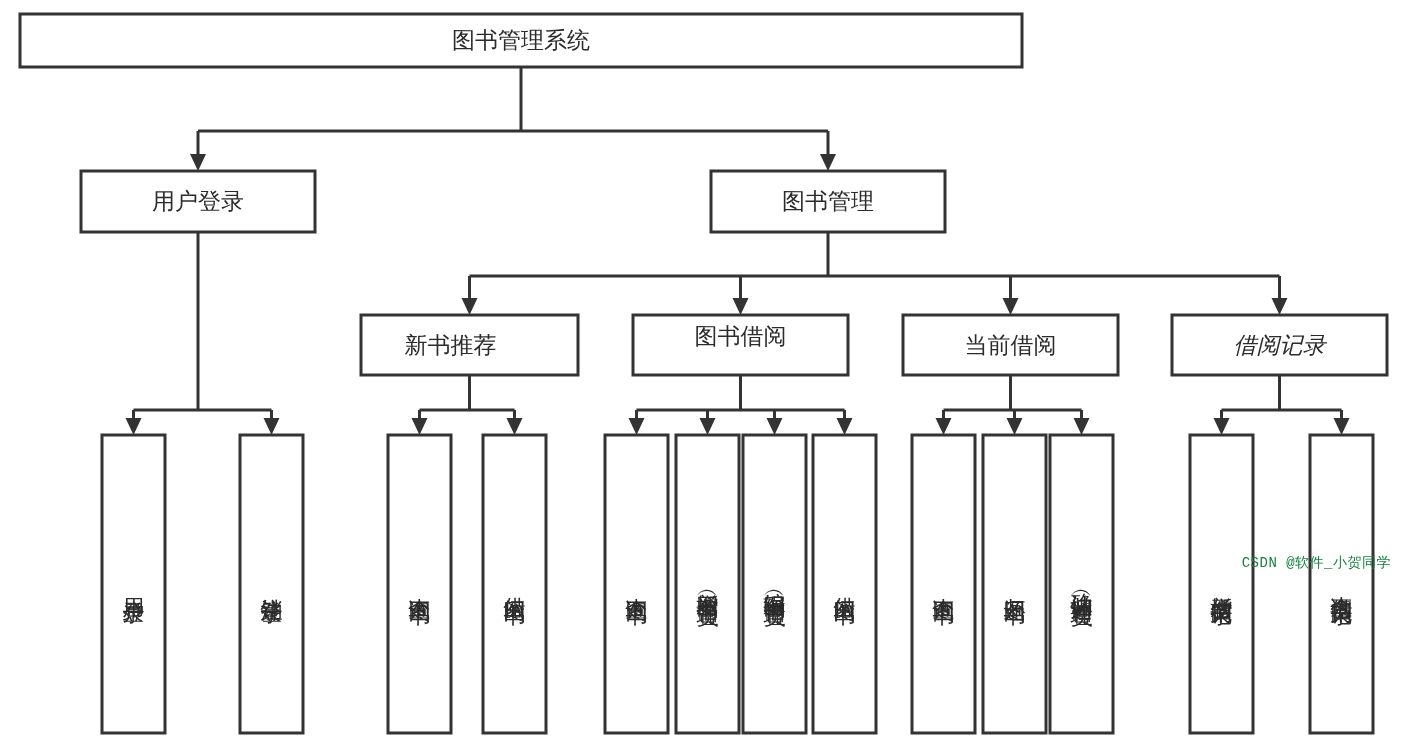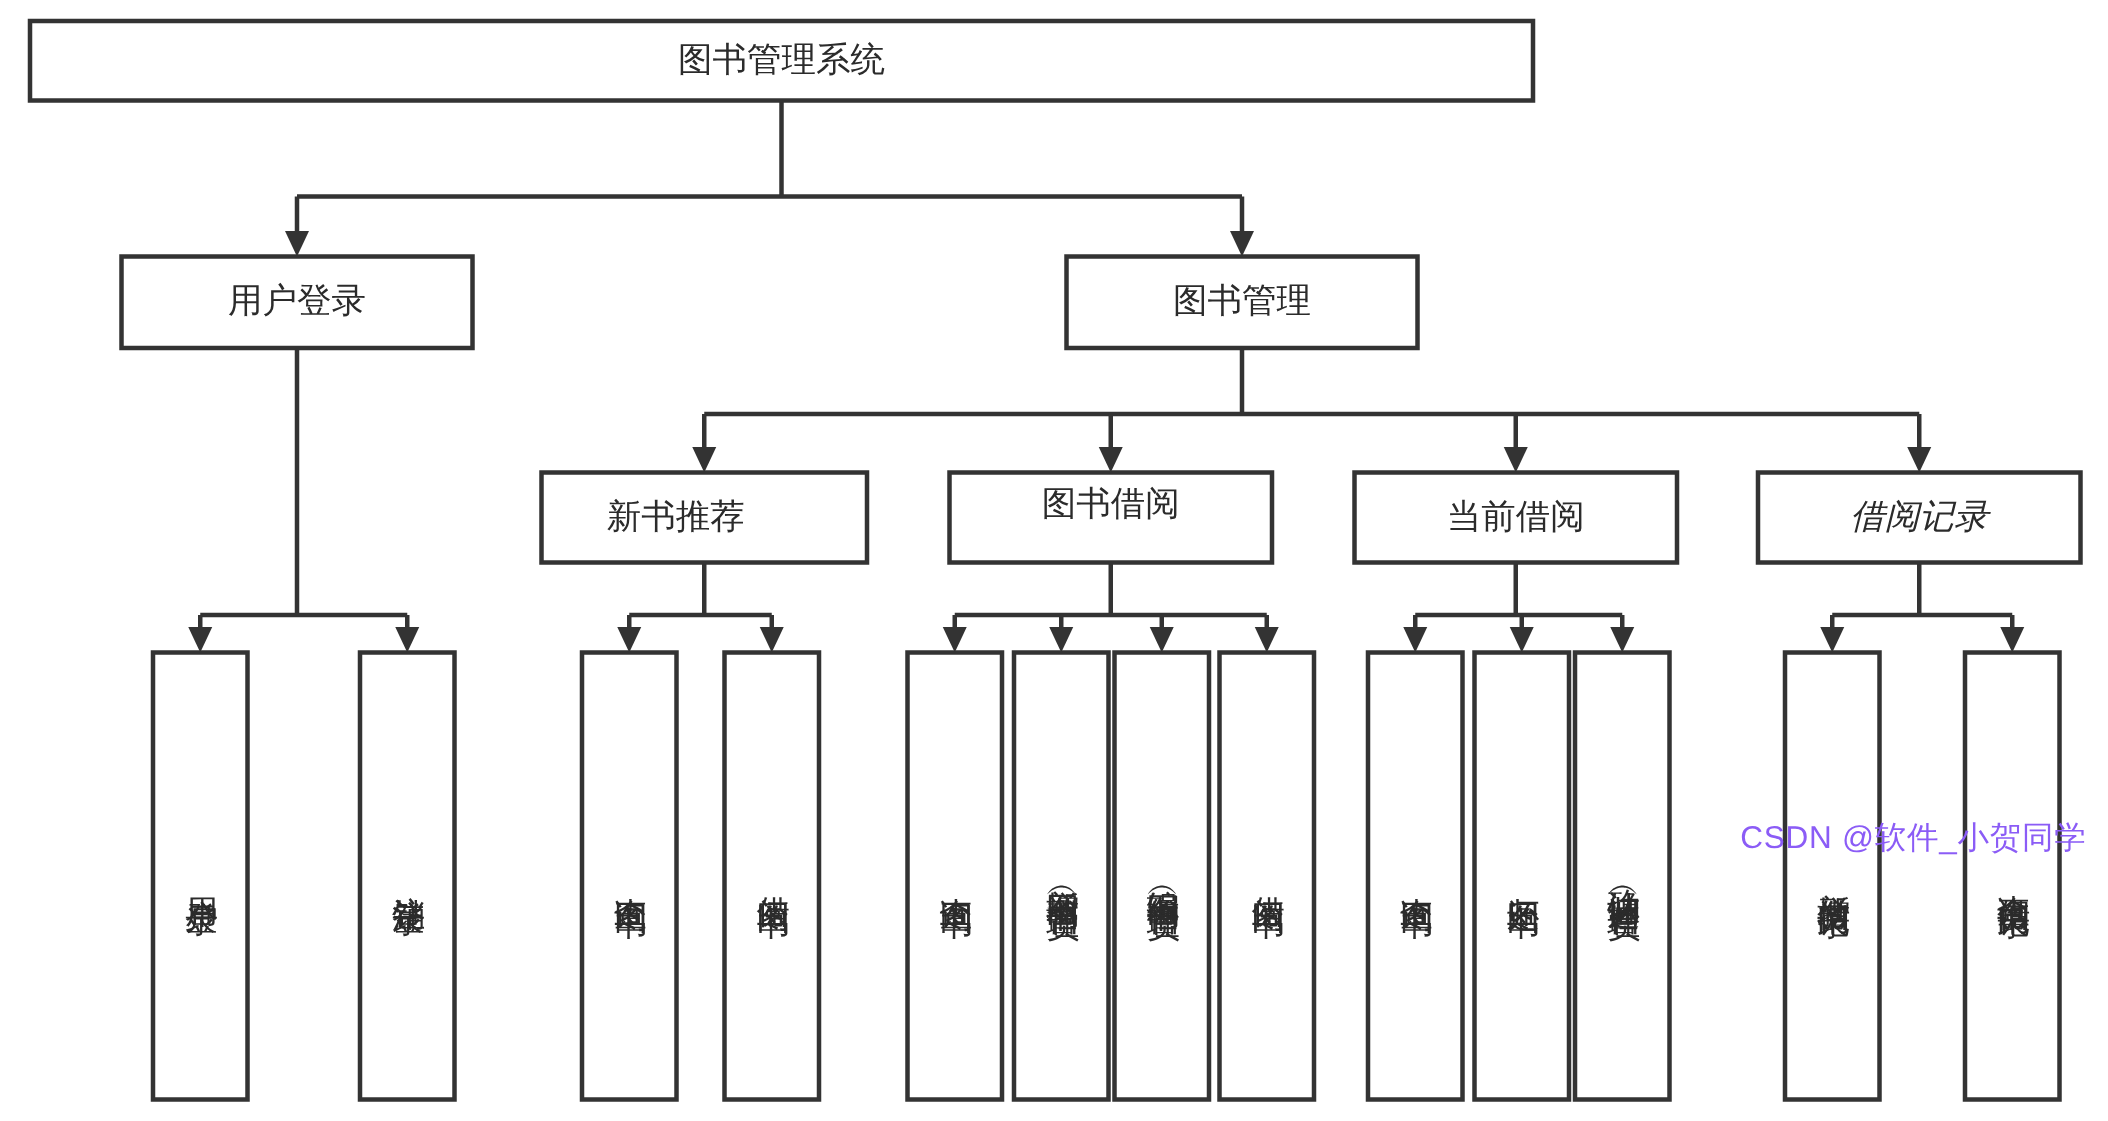--- a/index.html
+++ b/index.html
@@ -53,23 +53,23 @@
   .label.vertical{
     writing-mode:vertical-rl;
     text-orientation:upright;
     font-size:22px;
     letter-spacing:2px;
   }
   .watermark{
     position:absolute;
     right:14px;
     bottom:6px;
-    font-size:21px;
-    color:#8b5cf6;
-    font-family:Liberation Sans, sans-serif;
+    font-size:14px;
+    color:#15803d;
+    font-family:Liberation Mono, monospace;
     letter-spacing:0.5px;
     white-space:nowrap;
     user-select:none;
   }
 </style>
 </head>
 <body>
 
 <div id="diagram-root">
 

